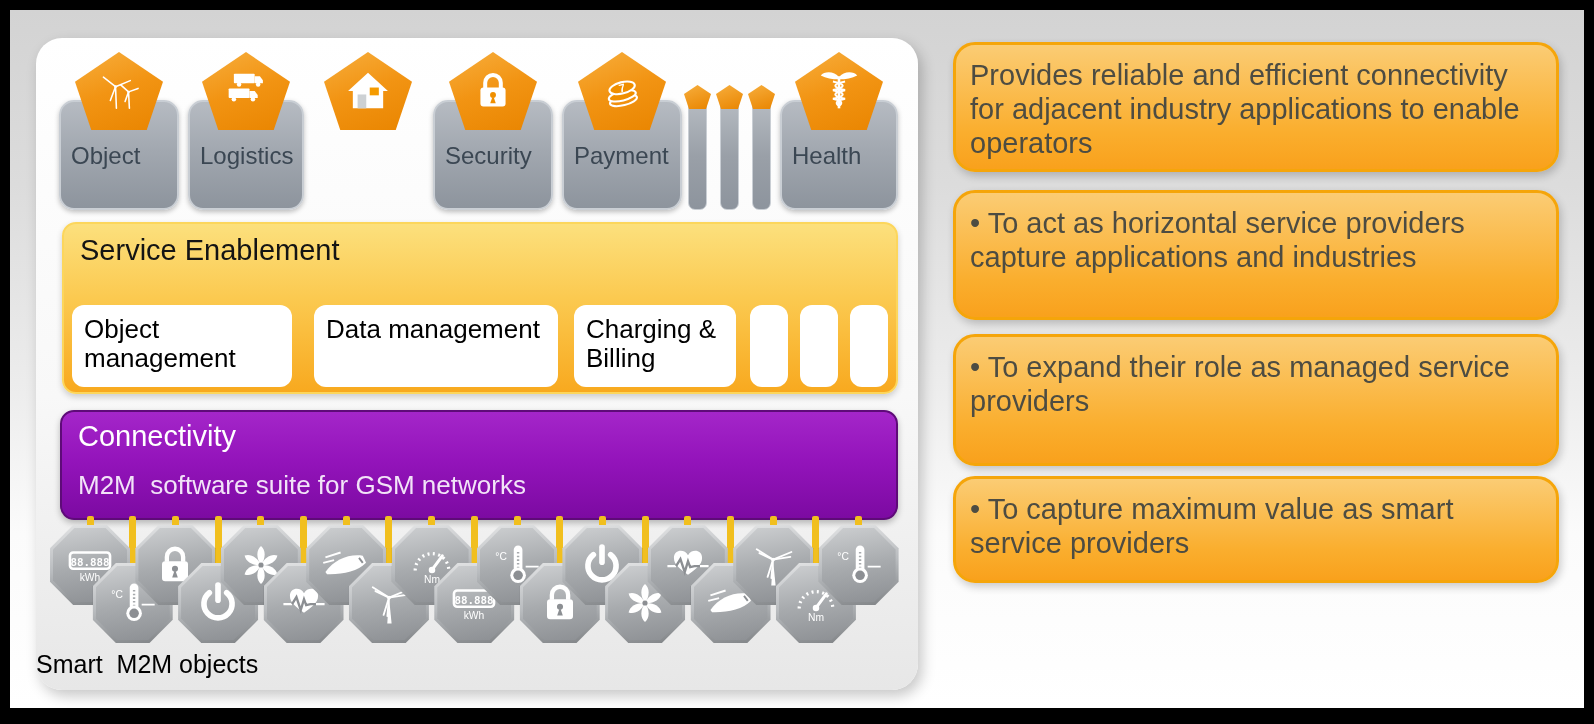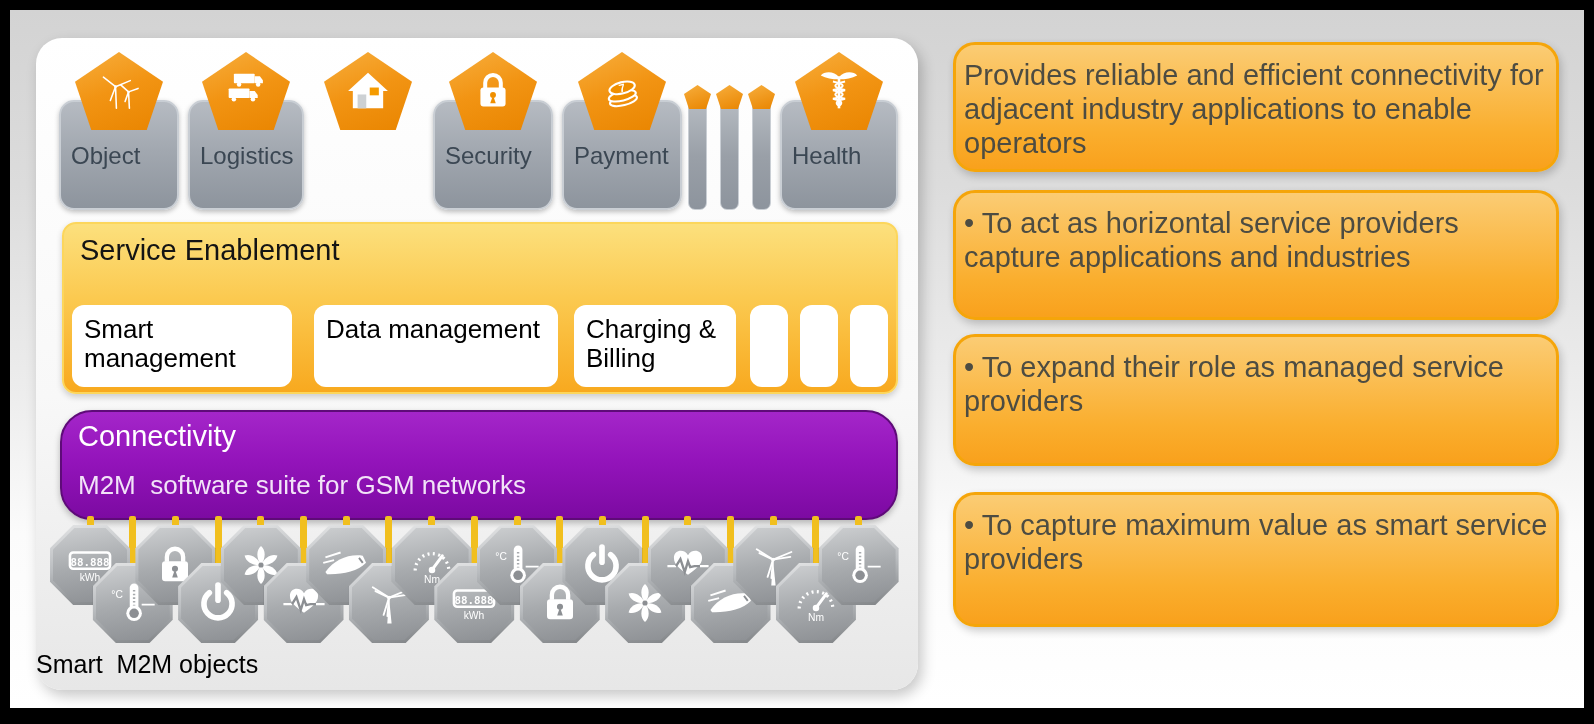--- a/index.html
+++ b/index.html
@@ -26,47 +26,47 @@
        clip-path:polygon(50% 0,100% 38%,81.5% 100%,18.5% 100%,0 38%);
        background:linear-gradient(160deg,#f7ae3d,#e98500);}
   .se-box{position:absolute;left:26px;top:184px;width:836px;height:172px;border-radius:14px;box-sizing:border-box;
           border:2px solid #fcd65c;
           background:linear-gradient(180deg,#fce07d 0%,#fbc94f 45%,#f8a91f 100%);
           box-shadow:0 3px 6px rgba(0,0,0,.18);}
   .se-title{position:absolute;left:16px;top:10px;font-size:29px;color:#141414;}
   .module{position:absolute;top:81px;height:82px;background:#fff;border-radius:12px;box-sizing:border-box;
           padding:10px 12px;font-size:26px;line-height:1.12;color:#000;}
   .module-small{position:absolute;top:81px;height:82px;width:38px;background:#fff;border-radius:12px;}
-  .conn-box{position:absolute;left:24px;top:372px;width:838px;height:110px;border-radius:32px;box-sizing:border-box;
+  .conn-box{position:absolute;left:24px;top:372px;width:838px;height:110px;border-radius:14px;box-sizing:border-box;
             border:2px solid #5e0b78;
             background:linear-gradient(180deg,#a426c9 0%,#9414bb 45%,#7c0aa2 100%);
             box-shadow:0 3px 6px rgba(0,0,0,.25);}
   .conn-title{position:absolute;left:16px;top:8px;font-size:29px;color:#ffffff;}
   .conn-sub{position:absolute;left:16px;top:58px;font-size:26px;color:#f2e3f8;white-space:pre;}
   .strip{position:absolute;inset:0;pointer-events:none;}
   .strip-line{position:absolute;width:7px;border-radius:2px;background:#f1bf1e;}
   .oct{position:absolute;width:80px;height:80px;
        clip-path:polygon(29% 0,71% 0,100% 29%,100% 71%,71% 100%,29% 100%,0 71%,0 29%);
        background:linear-gradient(170deg,#e3e4e5 0%,#b9bcbf 50%,#7f8285 100%);
        filter:drop-shadow(1px 3px 3px rgba(0,0,0,.3));}
   .oct-in{position:absolute;inset:3px;display:flex;align-items:center;justify-content:center;
        clip-path:polygon(29% 0,71% 0,100% 29%,100% 71%,71% 100%,29% 100%,0 71%,0 29%);
        background:linear-gradient(170deg,#cdcfd1 0%,#a8abae 50%,#8c8f93 100%);}
   .oct-in svg{width:52px;height:52px;}
   .caption{position:absolute;left:0;top:612px;width:100%;text-align:left;font-size:25px;color:#000;white-space:pre;}
   
   .rbox{position:absolute;left:943px;width:606px;border-radius:22px;box-sizing:border-box;
-        border:3px solid #f5a50a;padding:14px 8px;
+        border:3px solid #f5a50a;padding:14px 14px;
         background:linear-gradient(180deg,#fbcc74 0%,#faae2e 70%,#f9a11c 100%);
         box-shadow:2px 4px 8px rgba(0,0,0,.2);
         font-size:29px;line-height:1.17;color:#4d4c42;}
   .rbox1{top:32px;height:130px;}
   .rbox2{top:180px;height:130px;}
   .rbox3{top:324px;height:132px;}
-  .rbox4{top:482px;height:135px;}
+  .rbox4{top:466px;height:107px;}
 </style>
 </head>
 <body>
 
 <div class="frame">
 
   <div class="card">
 
     <div class="cat-box" style="left:23px;width:120px;">
       <div class="cat-label">Object</div>
@@ -148,21 +148,21 @@
       <line x1="30" y1="13" x2="30" y2="50" stroke="#fff" stroke-width="3"></line>
       <path d="M30 14 C25 7 13 7 9 12 C15 15 22 16.5 30 16.5 Z" fill="#fff"></path>
       <path d="M30 14 C35 7 47 7 51 12 C45 15 38 16.5 30 16.5 Z" fill="#fff"></path>
       <path d="M23 19 C38 22 38 26 23 29 C38 32 38 36 23 39 C33 41 35 44 30 47" stroke="#fff" stroke-width="2.4" fill="none"></path>
       <path d="M37 19 C22 22 22 26 37 29 C22 32 22 36 37 39 C27 41 25 44 30 47" stroke="#fff" stroke-width="2.4" fill="none"></path>
         </svg>
     </div>
 
     <div class="se-box">
       <div class="se-title">Service Enablement</div>
-      <div class="module" style="left:8px;width:220px;">Smart management</div>
+      <div class="module" style="left:8px;width:220px;">Object management</div>
       <div class="module" style="left:250px;width:244px;">Data management</div>
       <div class="module" style="left:510px;width:162px;">Charging &amp; Billing</div>
       <div class="module-small" style="left:686px;"></div>
       <div class="module-small" style="left:736px;"></div>
       <div class="module-small" style="left:786px;"></div>
     </div>
 
     <div class="conn-box">
       <div class="conn-title">Connectivity</div>
       <div class="conn-sub">M2M  software suite for GSM networks</div>

